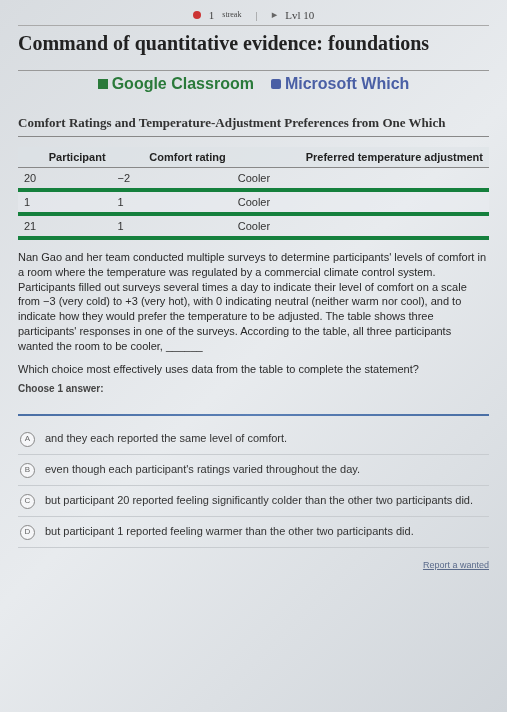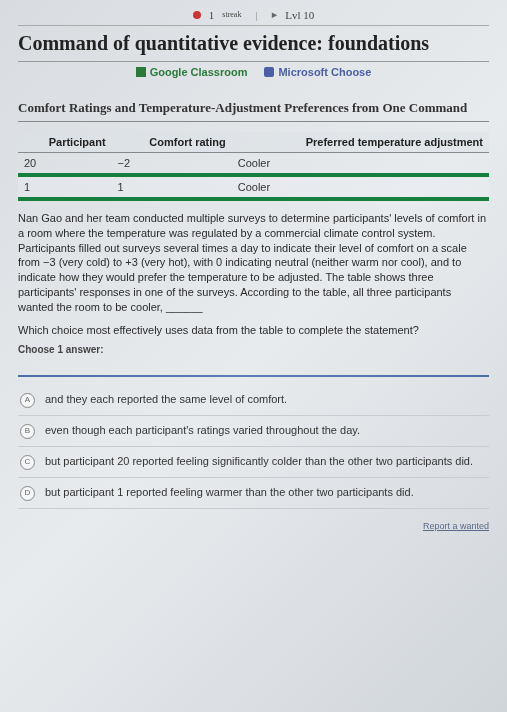--- a/index.html
+++ b/index.html
@@ -21,30 +21,30 @@
       font-size: 11px;
       color: #444;
       padding-bottom: 4px;
       border-bottom: 1px solid #aaa;
     }
     .top-bar .dot-red { width: 8px; height: 8px; background: #c33; border-radius: 50%; display: inline-block; }
     .title {
       font-size: 20px;
       font-weight: bold;
       color: #222;
-      padding: 6px 0 6px 0;
+      padding: 6px 0 15px 0;
       border-bottom: 1px solid #999;
     }
     .share-row {
       display: flex;
       align-items: center;
       justify-content: center;
       gap: 17px;
       font-family: Arial, sans-serif;
-      font-size: 11px;
+      font-size: 16px;
       font-weight: bold;
       padding: 4px 0 12px 0;
     }
     .share-item { display: flex; align-items: center; gap: 4px; }
     .gc { color: #2a7a3a; }
     .mt { color: #4a5fa5; }
     .icon-sq { width: 10px; height: 10px; display: inline-block; }
     .subheading {
       font-size: 13px;
       font-weight: bold;
@@ -149,25 +149,25 @@
 
 <h1 class="title">Command of quantitative evidence: foundations</h1>
 
 <div class="share-row">
   <div class="share-item gc">
     <span class="icon-sq" style="background:#2a7a3a;"></span>
     <span>Google Classroom</span>
   </div>
   <div class="share-item mt">
     <span class="icon-sq" style="background:#4a5fa5;border-radius:2px;"></span>
-    <span>Microsoft Choose</span>
+    <span>Microsoft Which</span>
   </div>
 </div>
 
-<div class="subheading">Comfort Ratings and Temperature-Adjustment Preferences from One Command</div>
+<div class="subheading">Comfort Ratings and Temperature-Adjustment Preferences from One Which</div>
 <div class="subheading-line"></div>
 
 <table>
   <thead>
     <tr>
       <th>Participant</th>
       <th>Comfort rating</th>
       <th>Preferred temperature adjustment</th>
     </tr>
   </thead>
@@ -175,20 +175,25 @@
     <tr>
       <td>20</td>
       <td>−2</td>
       <td>Cooler</td>
     </tr>
     <tr>
       <td>1</td>
       <td>1</td>
       <td>Cooler</td>
     </tr>
+    <tr>
+      <td>21</td>
+      <td>1</td>
+      <td>Cooler</td>
+    </tr>
   </tbody>
 </table>
 
 <p class="body-text">Nan Gao and her team conducted multiple surveys to determine participants' levels of comfort in a room where the temperature was regulated by a commercial climate control system. Participants filled out surveys several times a day to indicate their level of comfort on a scale from −3 (very cold) to +3 (very hot), with 0 indicating neutral (neither warm nor cool), and to indicate how they would prefer the temperature to be adjusted. The table shows three participants' responses in one of the surveys. According to the table, all three participants wanted the room to be cooler, ______</p>
 
 <p class="question-text">Which choice most effectively uses data from the table to complete the statement?</p>
 
 <div class="choose-label">Choose 1 answer:</div>
 <div class="choice-divider"></div>
 

